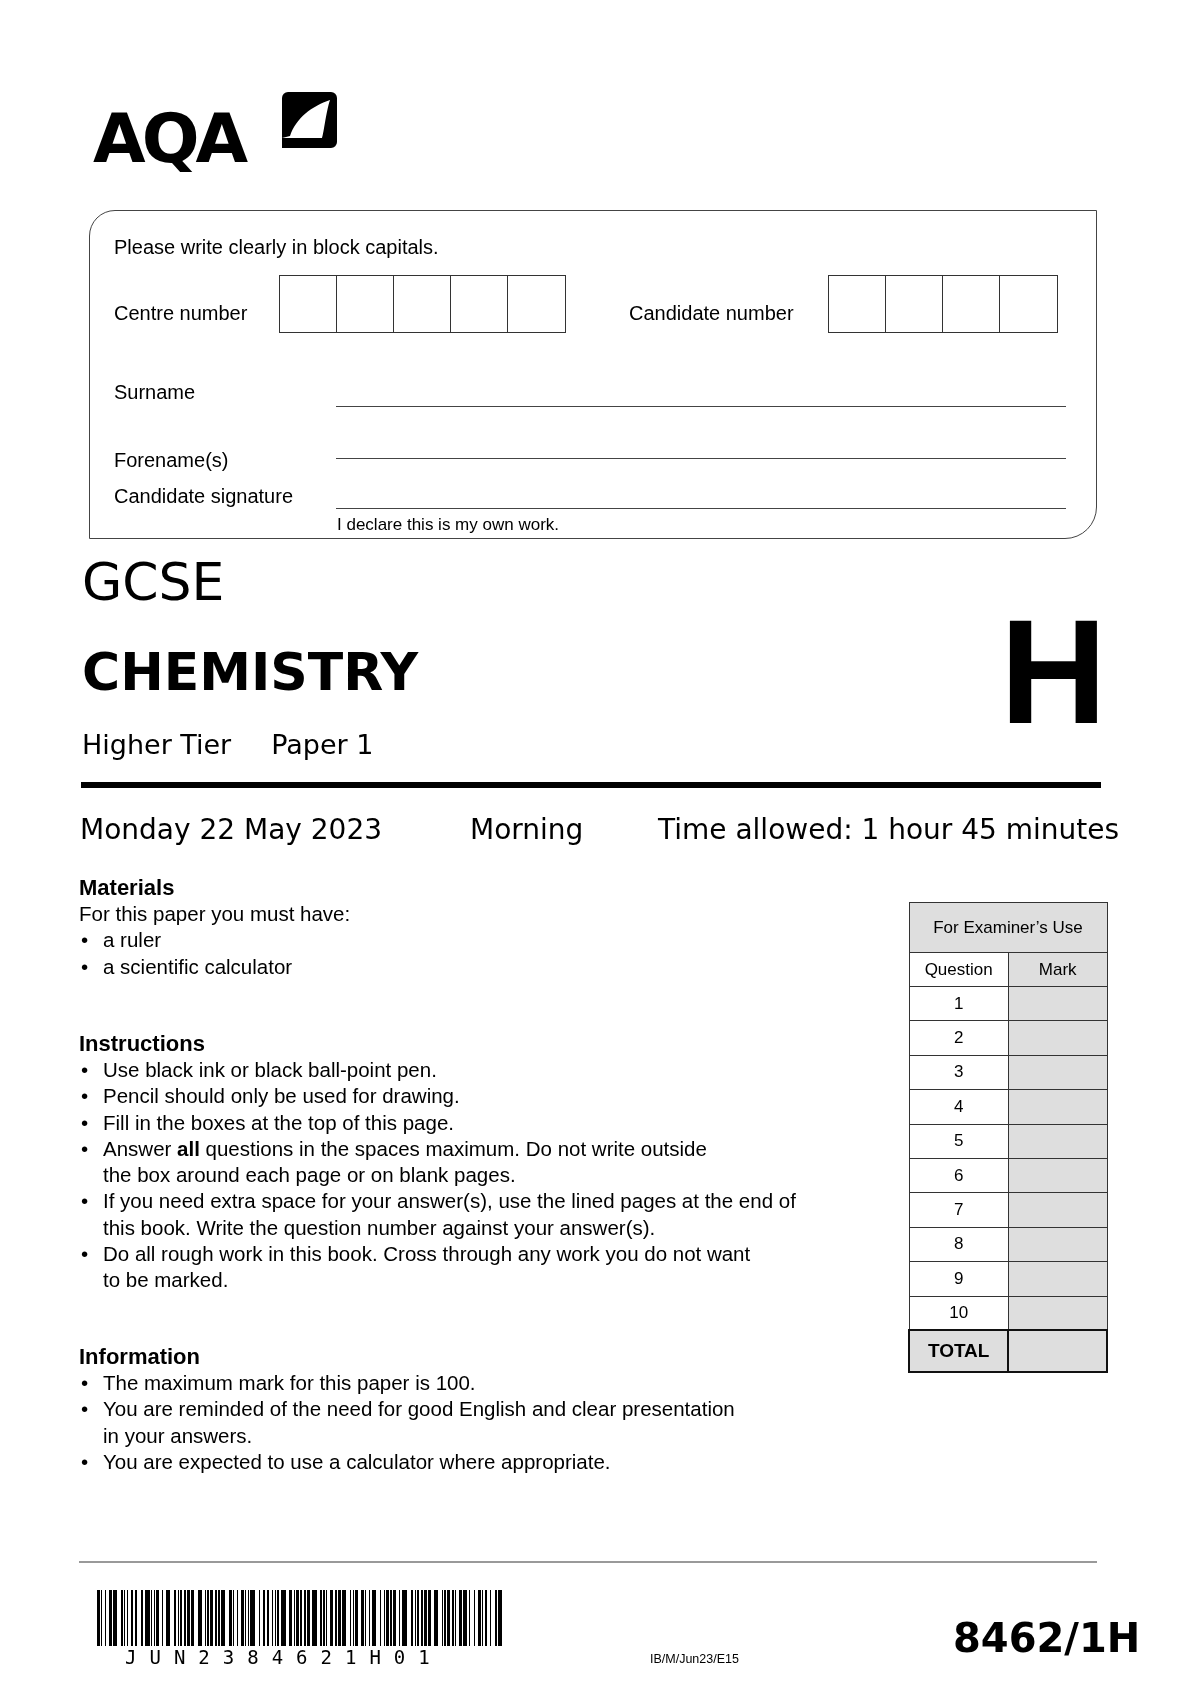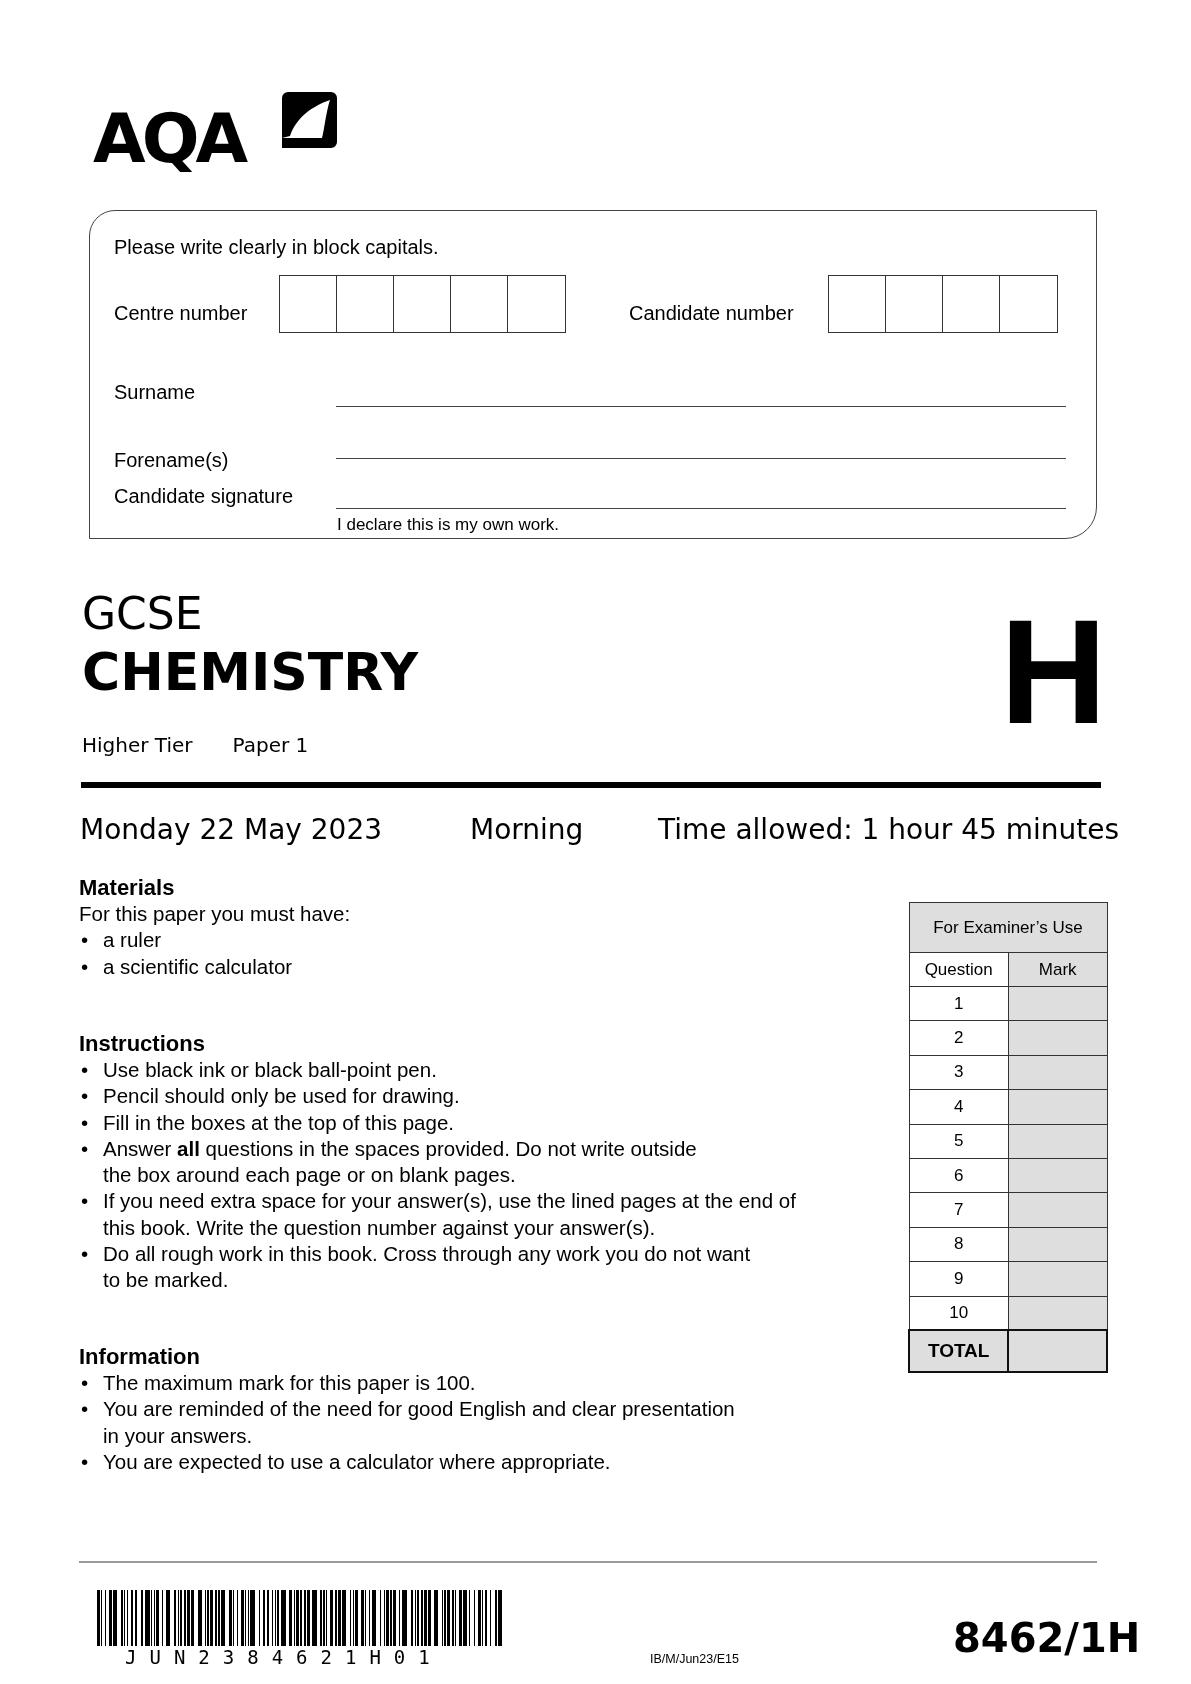--- a/index.html
+++ b/index.html
@@ -16,23 +16,23 @@
   .cand-box { left: 89px; top: 210px; width: 1008px; height: 329px; border: 1.5px solid #444; border-radius: 26px 0 32px 0; }
   .lbl { font-size: 20px; line-height: 24px; white-space: nowrap; }
   .digit-row { display: flex; border: 1.5px solid #333; height: 58px; }
   .digit-cell { width: 57px; height: 100%; border-right: 1.5px solid #333; }
   .digit-cell:last-child { border-right: none; }
   .write-line { height: 0; border-top: 1.5px solid #444; }
   .declare { font-size: 17px; }
 
   
   .title-font { font-family: "DejaVu Sans", sans-serif; }
-  .gcse { left: 82px; top: 584px; font-size: 44px; line-height: 60px; }
+  .gcse { left: 82px; top: 552px; font-size: 52px; line-height: 60px; }
   .subject { left: 82px; top: 642px; font-size: 52px; line-height: 60px; font-weight: bold; }
-  .tier { left: 82px; top: 725px; font-size: 20px; line-height: 40px; }
+  .tier { left: 82px; top: 725px; font-size: 27px; line-height: 40px; }
   .big-h { left: 1000px; top: 598px; font-size: 148px; line-height: 148px; font-weight: bold; font-family: "Liberation Sans", sans-serif; }
   .thick-rule { left: 81px; top: 782px; width: 1020px; height: 6px; background: #000; }
   .session-row { top: 810px; font-size: 28px; line-height: 40px; white-space: nowrap; }
 
   
   .section { left: 79px; width: 800px; font-size: 20.5px; line-height: 26.3px; }
   .section h3 { font-size: 22px; font-weight: bold; line-height: 26px; }
   .section ul { list-style: none; }
   .section li { position: relative; padding-left: 24px; }
   .section li::before { content: "\2022"; position: absolute; left: 2px; top: 0; }
@@ -115,21 +115,21 @@
     <li>a scientific calculator</li>
   </ul>
 </div>
 
 <div class="abs section" style="top:1031px;">
   <h3>Instructions</h3>
   <ul>
     <li>Use black ink or black ball-point pen.</li>
     <li>Pencil should only be used for drawing.</li>
     <li>Fill in the boxes at the top of this page.</li>
-    <li><span>Answer </span><b>all</b><span> questions in the spaces provided.  Do not write outside</span><br><span>the box around each page or on blank pages.</span></li>
+    <li><span>Answer </span><b>all</b><span> questions in the spaces maximum.  Do not write outside</span><br><span>the box around each page or on blank pages.</span></li>
     <li><span>If you need extra space for your answer(s), use the lined pages at the end of</span><br><span>this book.  Write the question number against your answer(s).</span></li>
     <li><span>Do all rough work in this book.  Cross through any work you do not want</span><br><span>to be marked.</span></li>
   </ul>
 </div>
 
 <div class="abs section" style="top:1344px;">
   <h3>Information</h3>
   <ul>
     <li>The maximum mark for this paper is 100.</li>
     <li><span>You are reminded of the need for good English and clear presentation</span><br><span>in your answers.</span></li>

